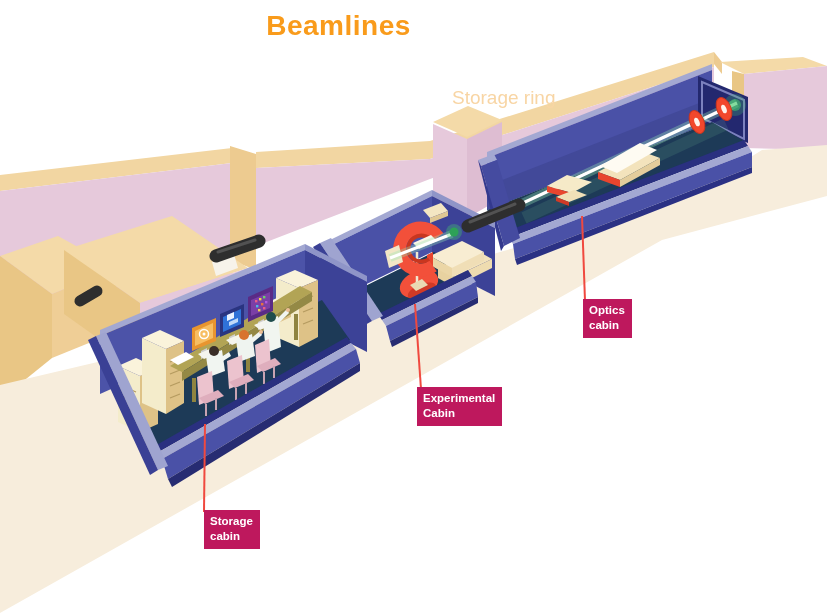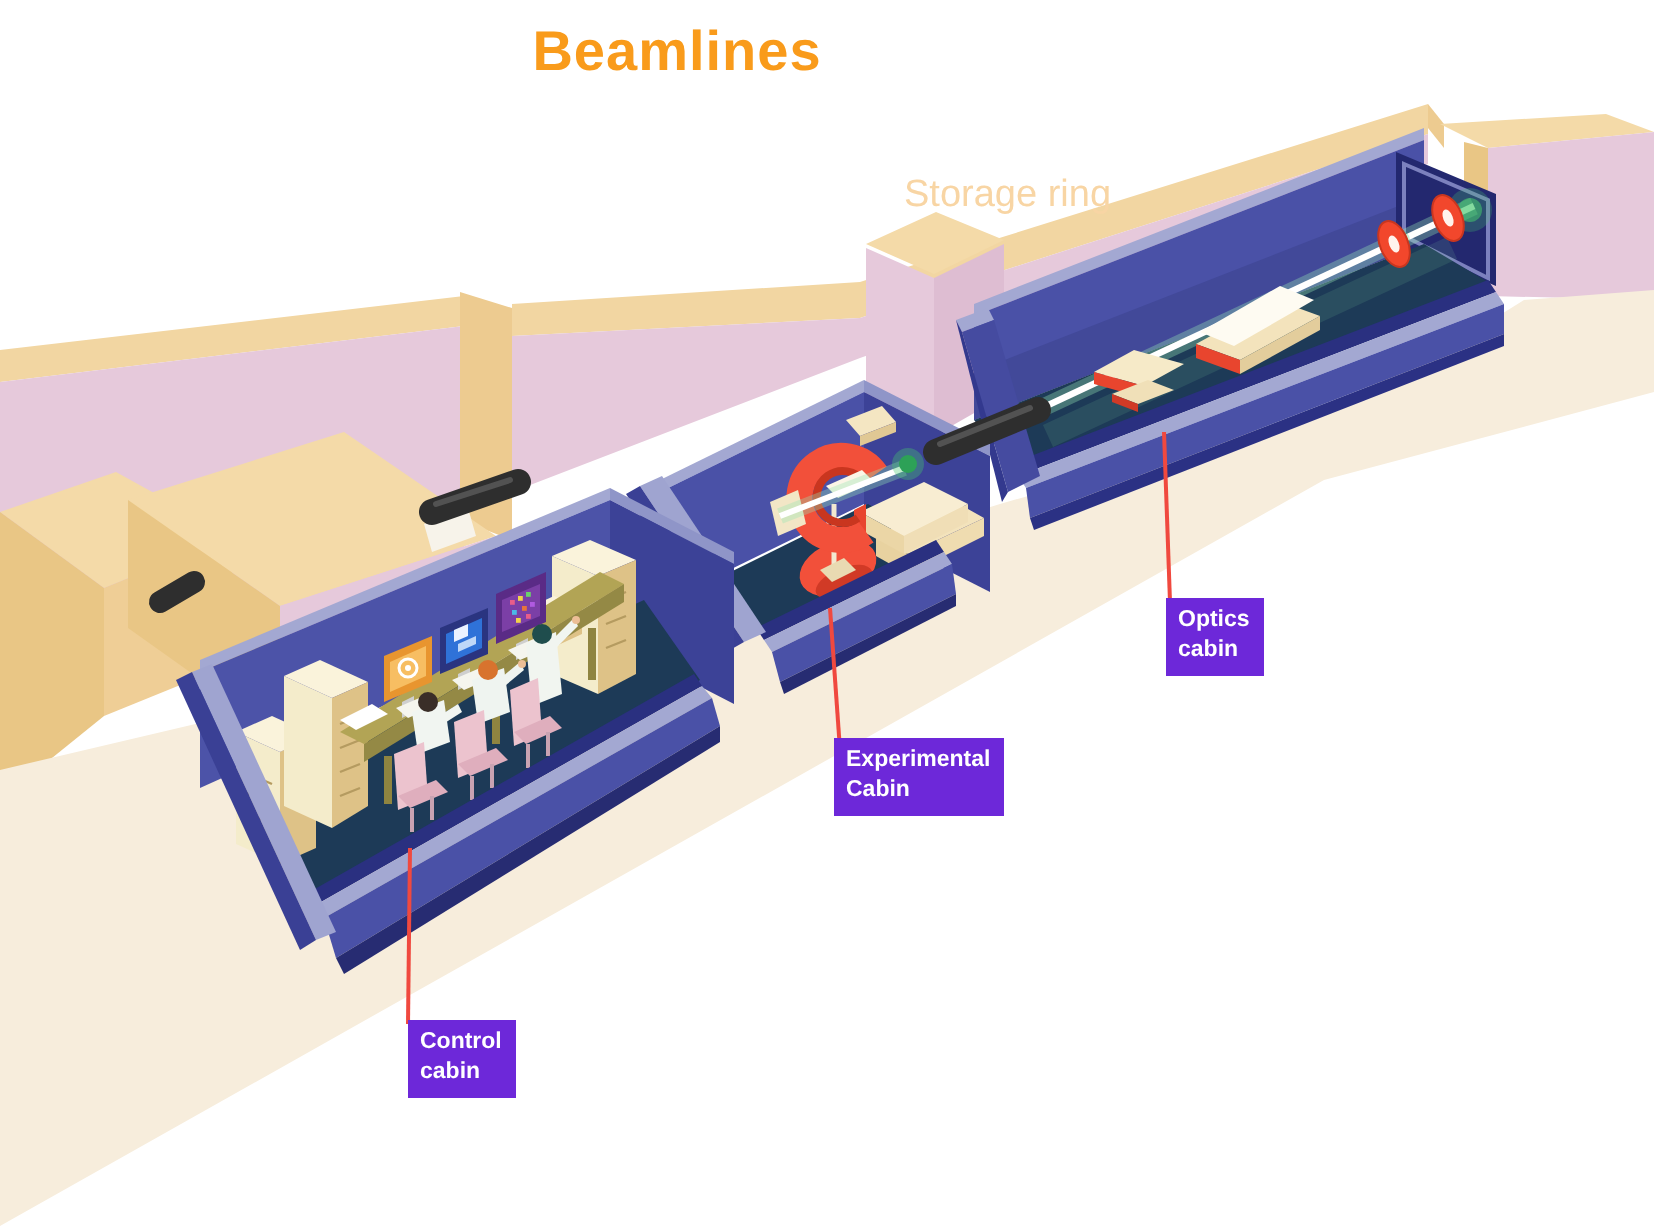--- a/index.html
+++ b/index.html
@@ -11,27 +11,27 @@
   #scene{position:absolute;left:0;top:0;width:827px;height:615px;}
   .page-title{
     position:absolute;left:0;top:10px;width:677px;text-align:center;
     font-size:28px;font-weight:bold;color:#F99B1B;letter-spacing:.5px;
   }
   .ring-label{
     position:absolute;left:452px;top:87px;
     font-size:19px;color:#F8D5A4;text-align:center;
   }
   .callout{
-    position:absolute;background:#6d28d9;color:#ffffff;
+    position:absolute;background:#be185d;color:#ffffff;
     font-size:11.5px;font-weight:bold;line-height:1.3;
     padding:4px 7px 5px 6px;white-space:nowrap;
   }
   .callout span{display:block;}
   #callout-control{left:204px;top:510px;}
-  #callout-experimental{left:417px;top:369px;}
+  #callout-experimental{left:417px;top:387px;}
   #callout-optics{left:583px;top:299px;}
 </style>
 </head>
 <body>
 
 <svg id="scene" viewBox="0 0 827 615" xmlns="http://www.w3.org/2000/svg">
 
   <g>
     <polygon points="0,175 232,148 232,163 0,191" fill="#F2D6A2"></polygon>
     <polygon points="0,191 232,163 232,300 0,345" fill="#E6C9DB"></polygon>
@@ -314,21 +314,21 @@
     <line x1="205" y1="424" x2="204" y2="512"></line>
     <line x1="415" y1="304" x2="421" y2="389"></line>
     <line x1="582" y1="216" x2="585" y2="301"></line>
   </g>
 </svg>
 
 <div class="page-title">Beamlines</div>
 <div class="ring-label">Storage ring</div>
 
 <div class="callout" id="callout-control">
-  <span>Control</span>
+  <span>Storage</span>
   <span>cabin</span>
 </div>
 <div class="callout" id="callout-experimental">
   <span>Experimental</span>
   <span>Cabin</span>
 </div>
 <div class="callout" id="callout-optics">
   <span>Optics</span>
   <span>cabin</span>
 </div>

